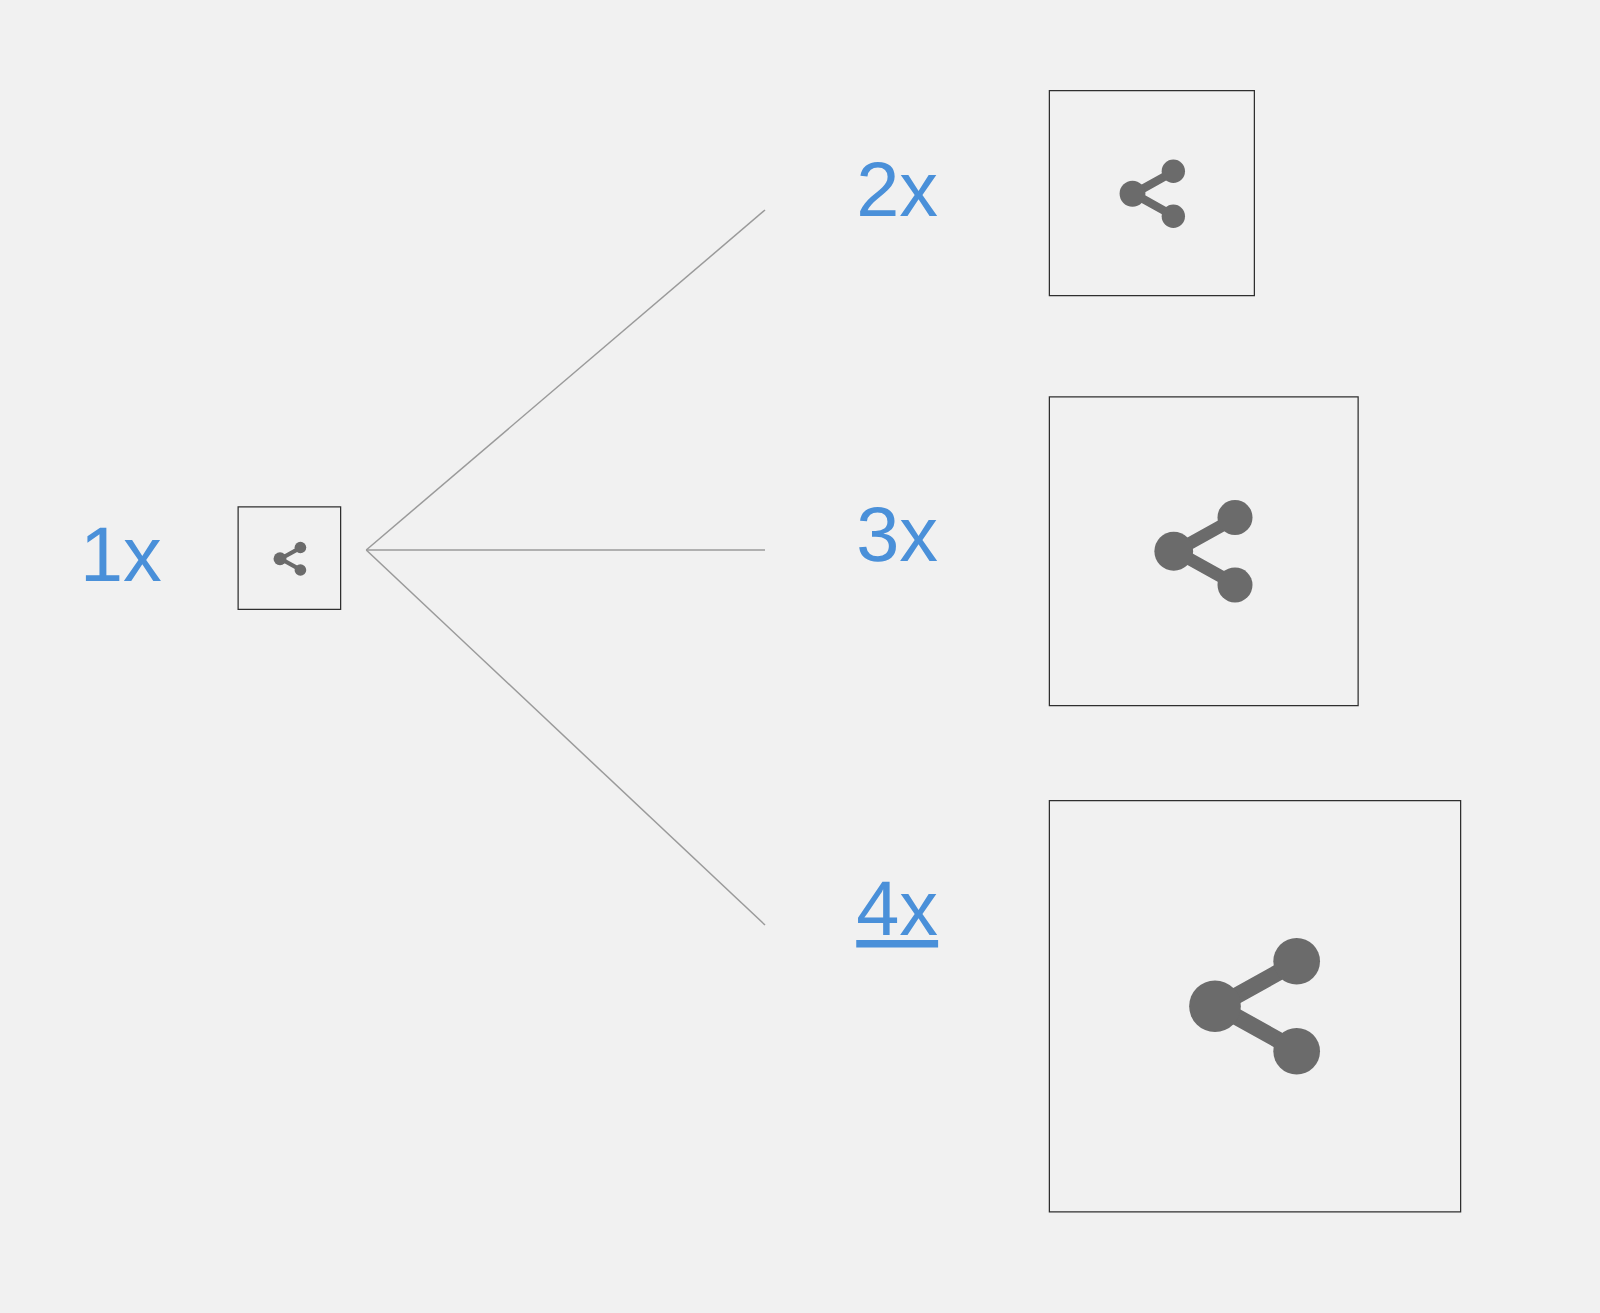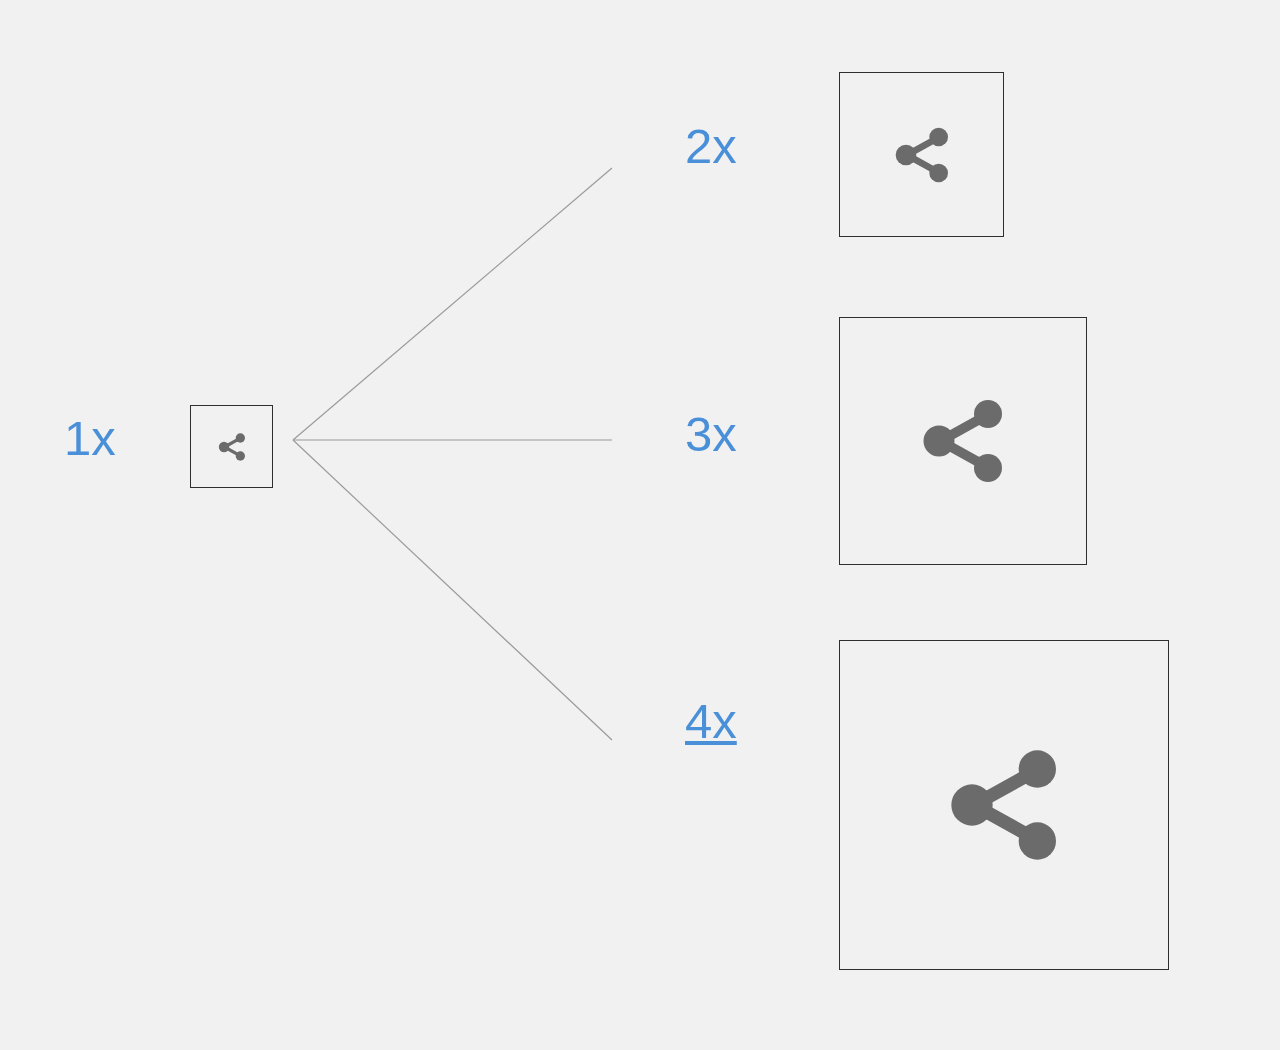--- a/index.html
+++ b/index.html
@@ -22,21 +22,21 @@
     position: absolute;
     left: 0;
     top: 0;
     width: 1280px;
     height: 1050px;
     pointer-events: none;
   }
   .scale-label {
     position: absolute;
     color: #4a90d9;
-    font-size: 49px;
+    font-size: 62px;
     font-weight: 400;
     line-height: 1;
     letter-spacing: 0px;
     white-space: nowrap;
     font-family: "Liberation Sans", sans-serif;
   }
   .icon-box {
     position: absolute;
     box-sizing: border-box;
     border: 1.5px solid #2f2f2f;
@@ -81,21 +81,21 @@
       <g fill="none" stroke="#6b6b6b" stroke-width="2" stroke-linecap="round">
         <line x1="7.5" y1="12" x2="16.5" y2="7"></line>
         <line x1="7.5" y1="12" x2="16.5" y2="17"></line>
       </g>
       <circle cx="7.2" cy="12" r="3.1" fill="#6b6b6b"></circle>
       <circle cx="17" cy="6.6" r="2.8" fill="#6b6b6b"></circle>
       <circle cx="17" cy="17.4" r="2.8" fill="#6b6b6b"></circle>
     </svg>
   </div>
 
-  <div class="scale-label" style="left:685px; top:410px;">3x</div>
+  <div class="scale-label" style="left:685px; top:398px;">3x</div>
 
   <div class="icon-box" style="left:839px; top:317px; width:248px; height:248px;">
     <svg width="120" height="120" viewBox="0 0 24 24">
       <g fill="none" stroke="#6b6b6b" stroke-width="2" stroke-linecap="round">
         <line x1="7.5" y1="12" x2="16.5" y2="7"></line>
         <line x1="7.5" y1="12" x2="16.5" y2="17"></line>
       </g>
       <circle cx="7.2" cy="12" r="3.1" fill="#6b6b6b"></circle>
       <circle cx="17" cy="6.6" r="2.8" fill="#6b6b6b"></circle>
       <circle cx="17" cy="17.4" r="2.8" fill="#6b6b6b"></circle>

